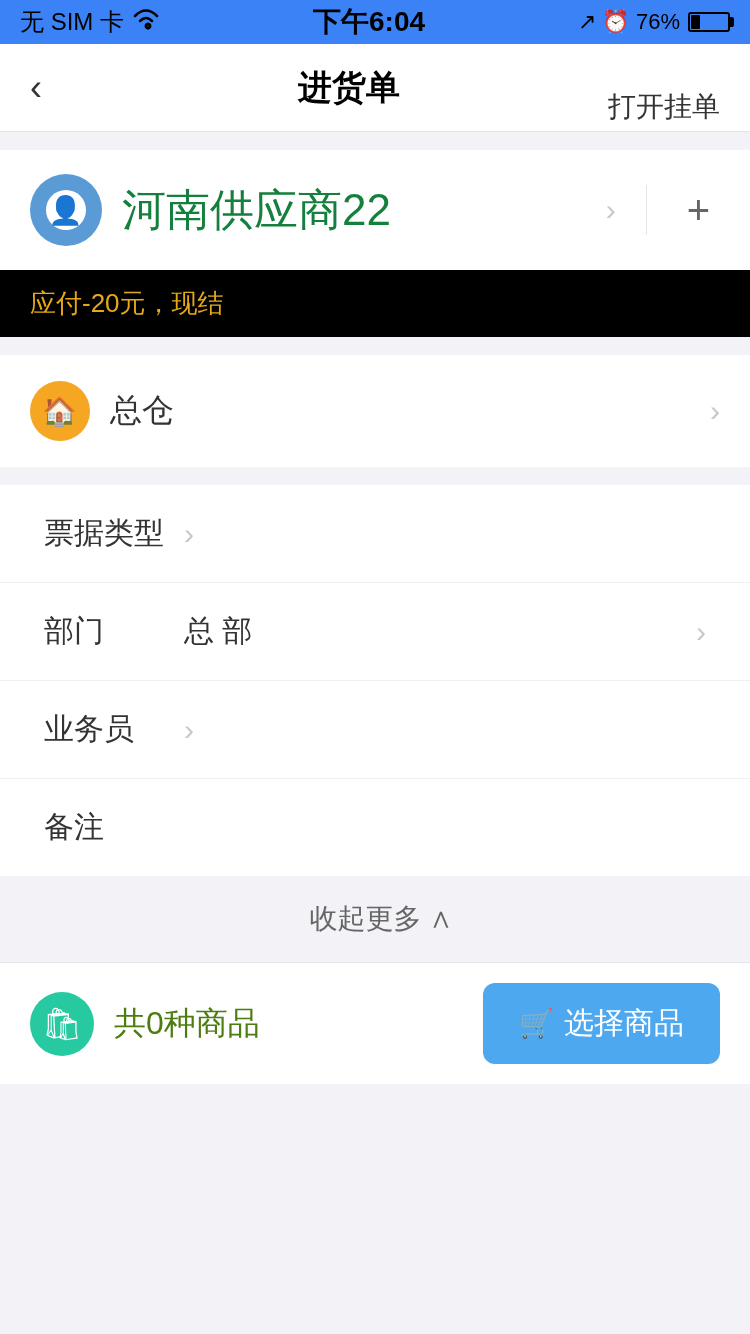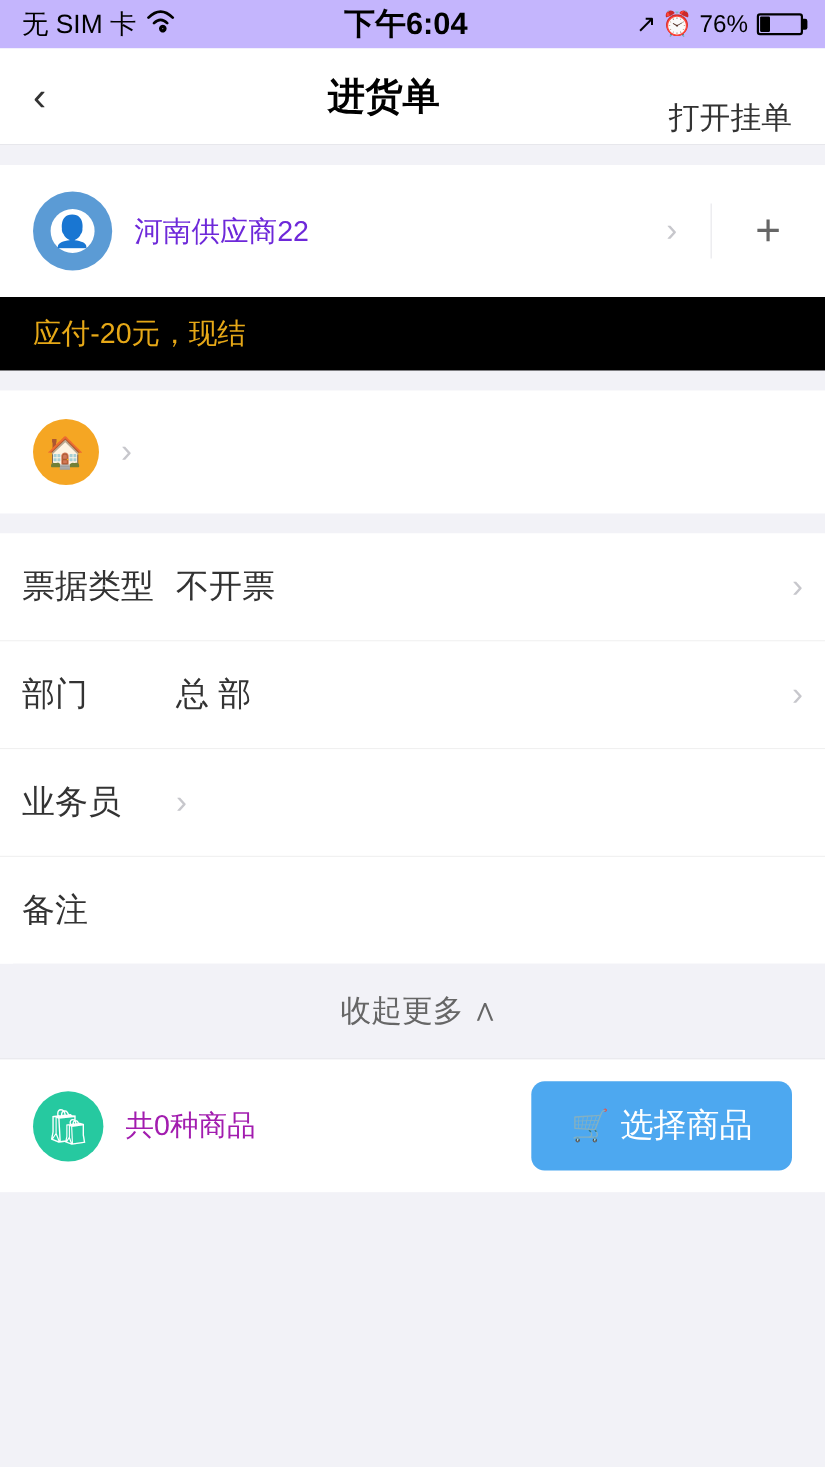--- a/index.html
+++ b/index.html
@@ -9,21 +9,21 @@
       min-height: 1334px;
       font-family: -apple-system, "PingFang SC", "Helvetica Neue", sans-serif;
       background: #f2f2f7;
       font-size: 28px;
       color: #333;
     }
 
     
     .status-bar {
       height: 44px;
-      background: #c4b5fd;
+      background: #3b82f6;
       display: flex;
       align-items: center;
       justify-content: space-between;
       padding: 4px 20px;
       font-size: 24px;
       color: #000;
     }
     .status-left { display: flex; align-items: center; gap: 8px; }
     .status-center { font-size: 28px; font-weight: 600; }
     .status-right { display: flex; align-items: center; gap: 6px; font-size: 22px; }
@@ -124,22 +124,22 @@
       display: flex;
       align-items: center;
       justify-content: center;
     }
     .person-icon {
       color: #5b9bd5;
       font-size: 28px;
     }
     .supplier-name {
       flex: 1;
-      font-size: 26px;
-      color: #6d28d9;
+      font-size: 44px;
+      color: #15803d;
     }
     .chevron-right {
       color: #c7c7cc;
       font-size: 30px;
     }
     .divider-vertical {
       width: 1px;
       height: 50px;
       background: #e5e5ea;
       margin: 0 10px;
@@ -185,21 +185,21 @@
     .row-label {
       flex: 1;
       font-size: 32px;
       color: #333;
     }
 
     
     .form-row {
       display: flex;
       align-items: center;
-      padding: 28px 20px;
+      padding: 28px 44px;
       background: #fff;
       border-top: 1px solid #f0f0f0;
       min-height: 90px;
     }
     .form-label {
       font-size: 30px;
       color: #333;
       width: 140px;
       flex-shrink: 0;
     }
@@ -246,22 +246,22 @@
       align-items: center;
       justify-content: center;
       flex-shrink: 0;
     }
     .goods-icon-symbol {
       color: #fff;
       font-size: 32px;
     }
     .goods-count {
       flex: 1;
-      font-size: 26px;
-      color: #a21caf;
+      font-size: 32px;
+      color: #4d7c0f;
     }
     .select-btn {
       background: #4da8f0;
       color: #fff;
       border: none;
       border-radius: 12px;
       padding: 20px 36px;
       font-size: 30px;
       display: flex;
       align-items: center;
@@ -330,31 +330,31 @@
   </div>
 </div>
 
 <div class="section-divider"></div>
 
 <div class="card-section">
   <div class="list-row" style="border-top: none;">
     <div class="warehouse-icon">
       <span class="house-symbol">🏠</span>
     </div>
+    <span class="row-label">总仓</span>
     <span class="chevron-right">›</span>
   </div>
 </div>
 
 <div class="section-divider"></div>
 
 <div class="card-section">
 
   <div class="form-row" style="border-top: none;">
     <span class="form-label">票据类型</span>
-    <span class="form-value">不开票</span>
     <span class="chevron-right">›</span>
   </div>
 
   <div class="form-row">
     <span class="form-label">部门</span>
     <span class="form-value">总 部</span>
     <span class="chevron-right">›</span>
   </div>
 
   <div class="form-row">

